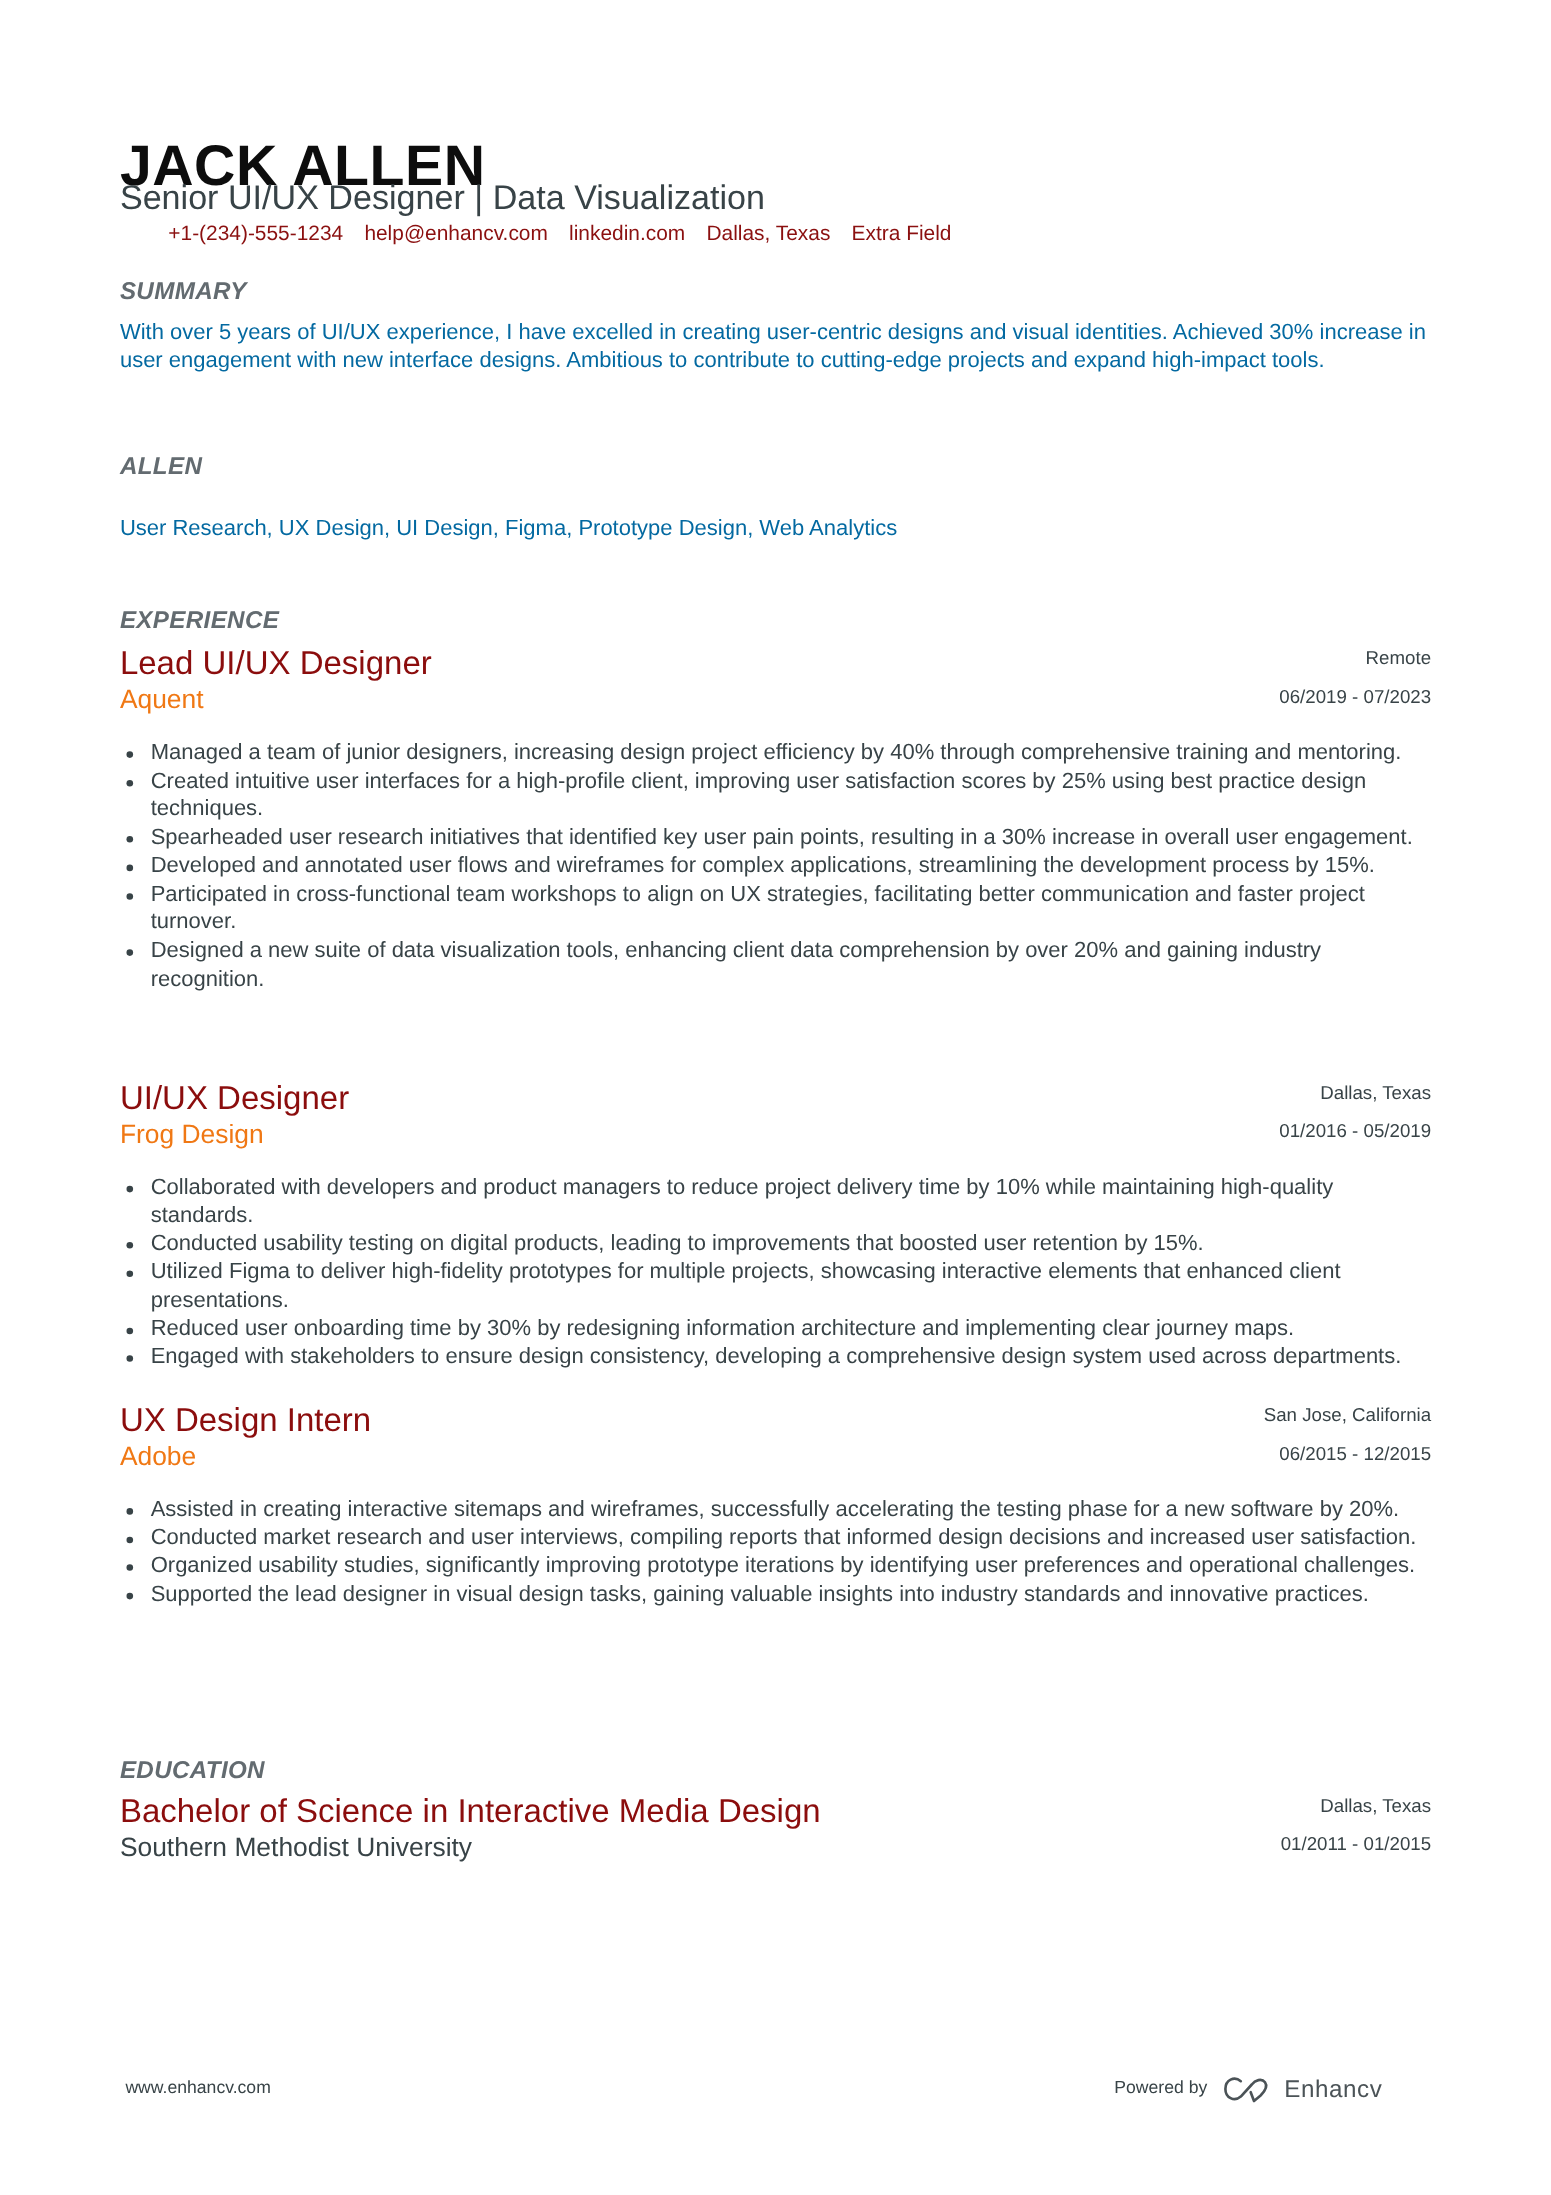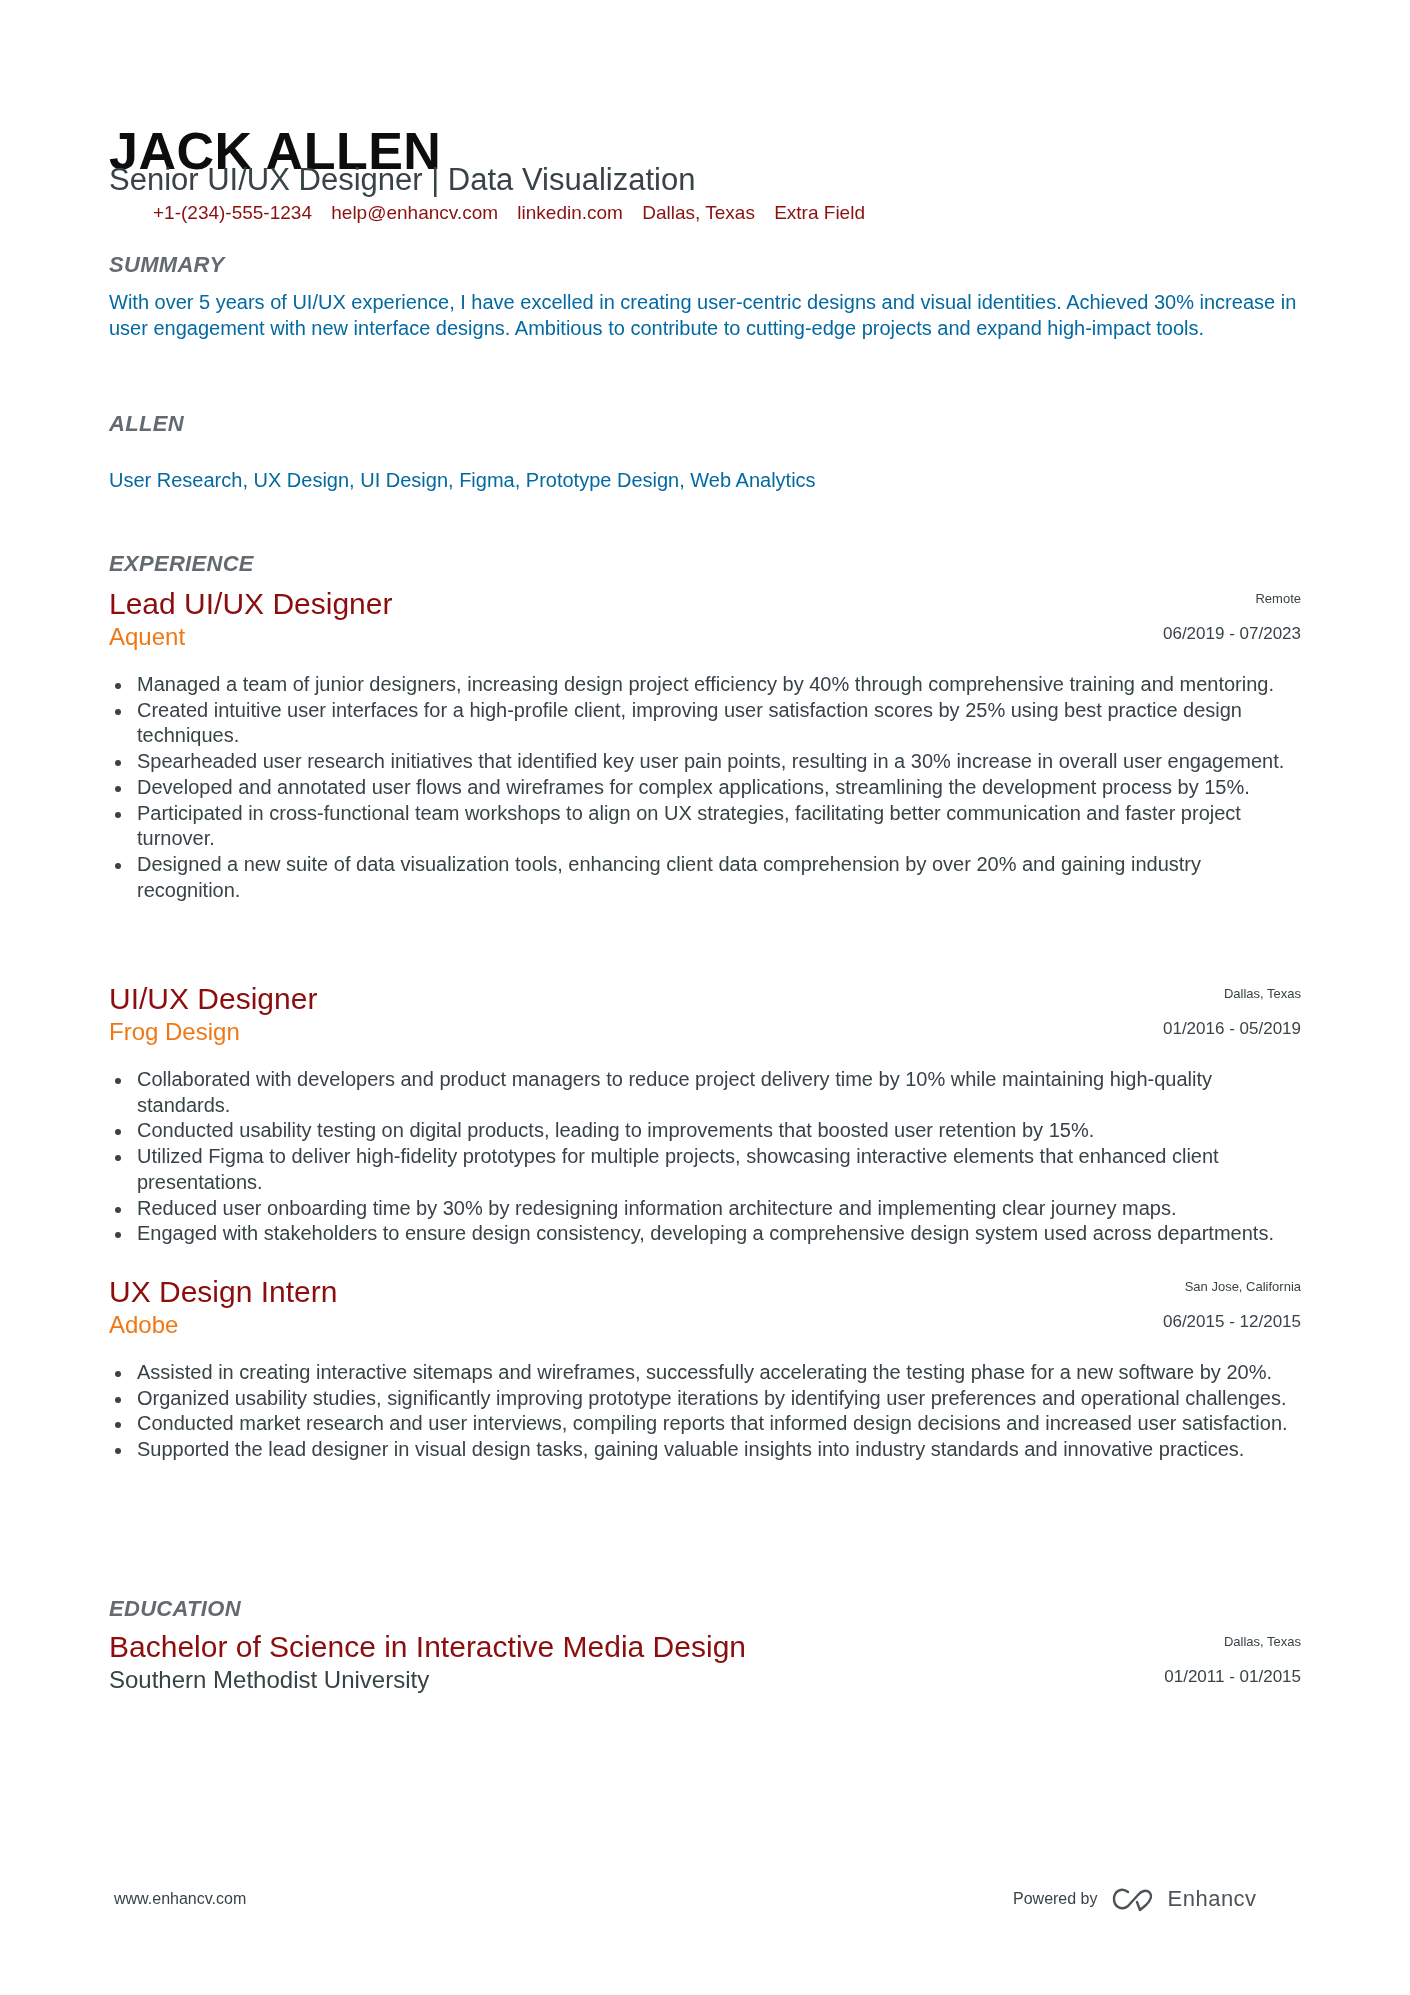--- a/index.html
+++ b/index.html
@@ -12,21 +12,21 @@
   .contacts { position: absolute; top: 201px; left: 0; font-size: 19px; color: #8b1010; line-height: 24px; white-space: nowrap; margin-left: 44px; }
   .contacts span { margin-right: 14px; }
 
   .sec-h { position: absolute; left: 0; font-size: 22px; font-weight: 700; color: #636b70; line-height: 28px; letter-spacing: 0.3px; font-style: italic; }
   .body-text { position: absolute; left: 0; width: 1192px; font-size: 20px; line-height: 25.7px; color: #0369a1; }
 
   .entry { position: absolute; left: 0; width: 1192px; }
   .entry .role { font-size: 30px; color: #8b0d0d; line-height: 36px; }
   .entry .company { font-size: 24px; color: #f07814; line-height: 30px; margin-top: 0px; }
   .entry .school { font-size: 24px; color: #384347; line-height: 30px; }
-  .entry .loc { position: absolute; right: 0; top: 2px; font-size: 13px; color: #384347; line-height: 22px; }
+  .entry .loc { position: absolute; right: 0; top: 2px; font-size: 17px; color: #384347; line-height: 22px; }
   .entry .dates { position: absolute; right: 0; top: 37px; font-size: 17px; color: #384347; line-height: 22px; }
   .bullets { list-style: none; margin-top: 20px; }
   .bullets li { position: relative; padding-left: 28px; font-size: 20px; line-height: 25.7px; color: #384347; }
   .bullets li::before { content: ""; position: absolute; left: 6px; top: 11px; width: 6px; height: 6px; border-radius: 50%; background: #384347; }
 
   .footer-left { position: absolute; left: 114px; top: 1890px; font-size: 16px; color: #384347; }
   .footer-right { position: absolute; left: 1013px; top: 1886px; display: flex; align-items: center; }
   .powered { font-size: 16px; color: #384347; margin-right: 14px; }
   .logo-icon { width: 46px; height: 26px; margin-right: 10px; }
   .logo-text { font-size: 22px; color: #4b5357; letter-spacing: 0.5px; }
@@ -83,22 +83,22 @@
     </ul>
   </div>
 
   <div class="entry" style="top:1274px">
     <div class="role">UX Design Intern</div>
     <div class="company">Adobe</div>
     <div class="loc">San Jose, California</div>
     <div class="dates">06/2015 - 12/2015</div>
     <ul class="bullets">
       <li>Assisted in creating interactive sitemaps and wireframes, successfully accelerating the testing phase for a new software by 20%.</li>
+      <li>Conducted market research and user interviews, compiling reports that informed design decisions and increased user satisfaction.</li>
       <li>Organized usability studies, significantly improving prototype iterations by identifying user preferences and operational challenges.</li>
-      <li>Conducted market research and user interviews, compiling reports that informed design decisions and increased user satisfaction.</li>
       <li>Supported the lead designer in visual design tasks, gaining valuable insights into industry standards and innovative practices.</li>
     </ul>
   </div>
 
   <div class="sec-h" style="top:1595px">EDUCATION</div>
   <div class="entry" style="top:1629px">
     <div class="role">Bachelor of Science in Interactive Media Design</div>
     <div class="school">Southern Methodist University</div>
     <div class="loc">Dallas, Texas</div>
     <div class="dates">01/2011 - 01/2015</div>

